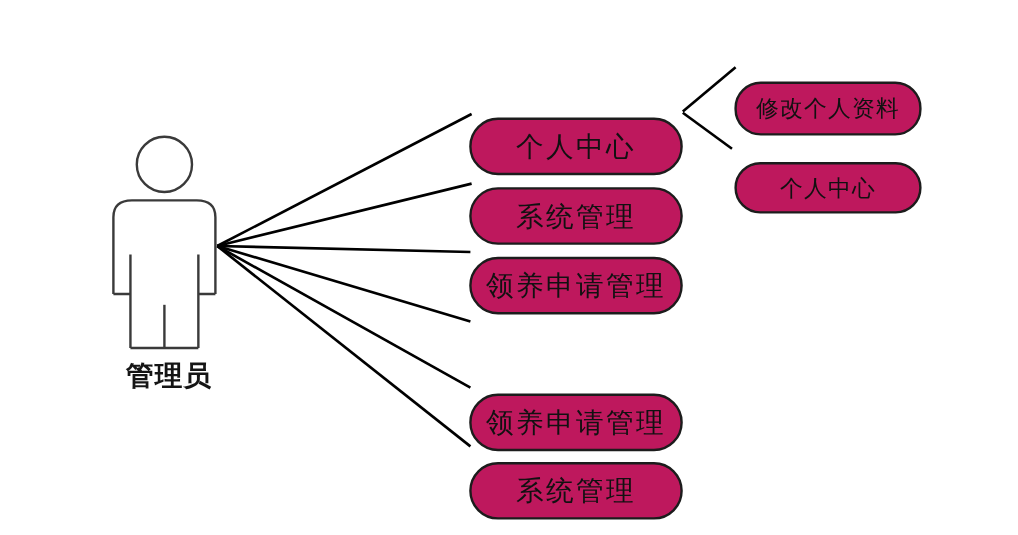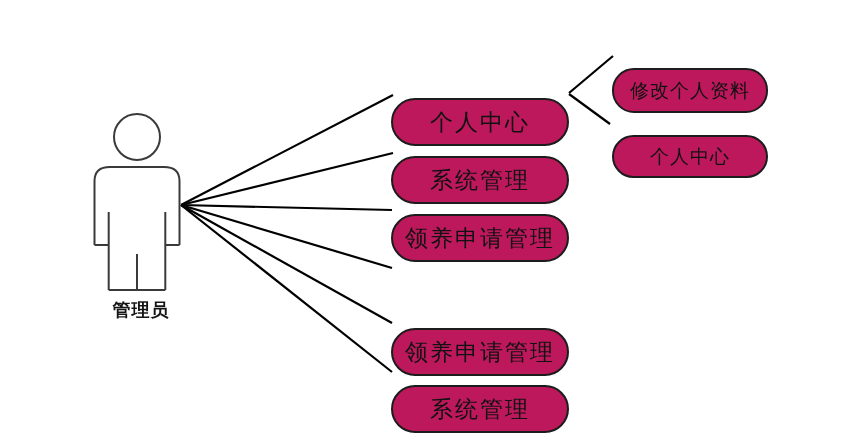--- a/index.html
+++ b/index.html
@@ -50,21 +50,21 @@
     letter-spacing: 1px;
   }
   .actor-label {
     position: absolute;
     left: 91px;
     top: 298px;
     width: 100px;
     text-align: center;
     font-family: "Liberation Sans", sans-serif;
     font-weight: 600;
-    font-size: 18px;
+    font-size: 23px;
     letter-spacing: 1px;
     color: #151515;
   }
 </style>
 </head>
 <body>
 
 <div class="canvas">
 
   <svg class="diagram-svg" viewBox="0 0 848 446">

